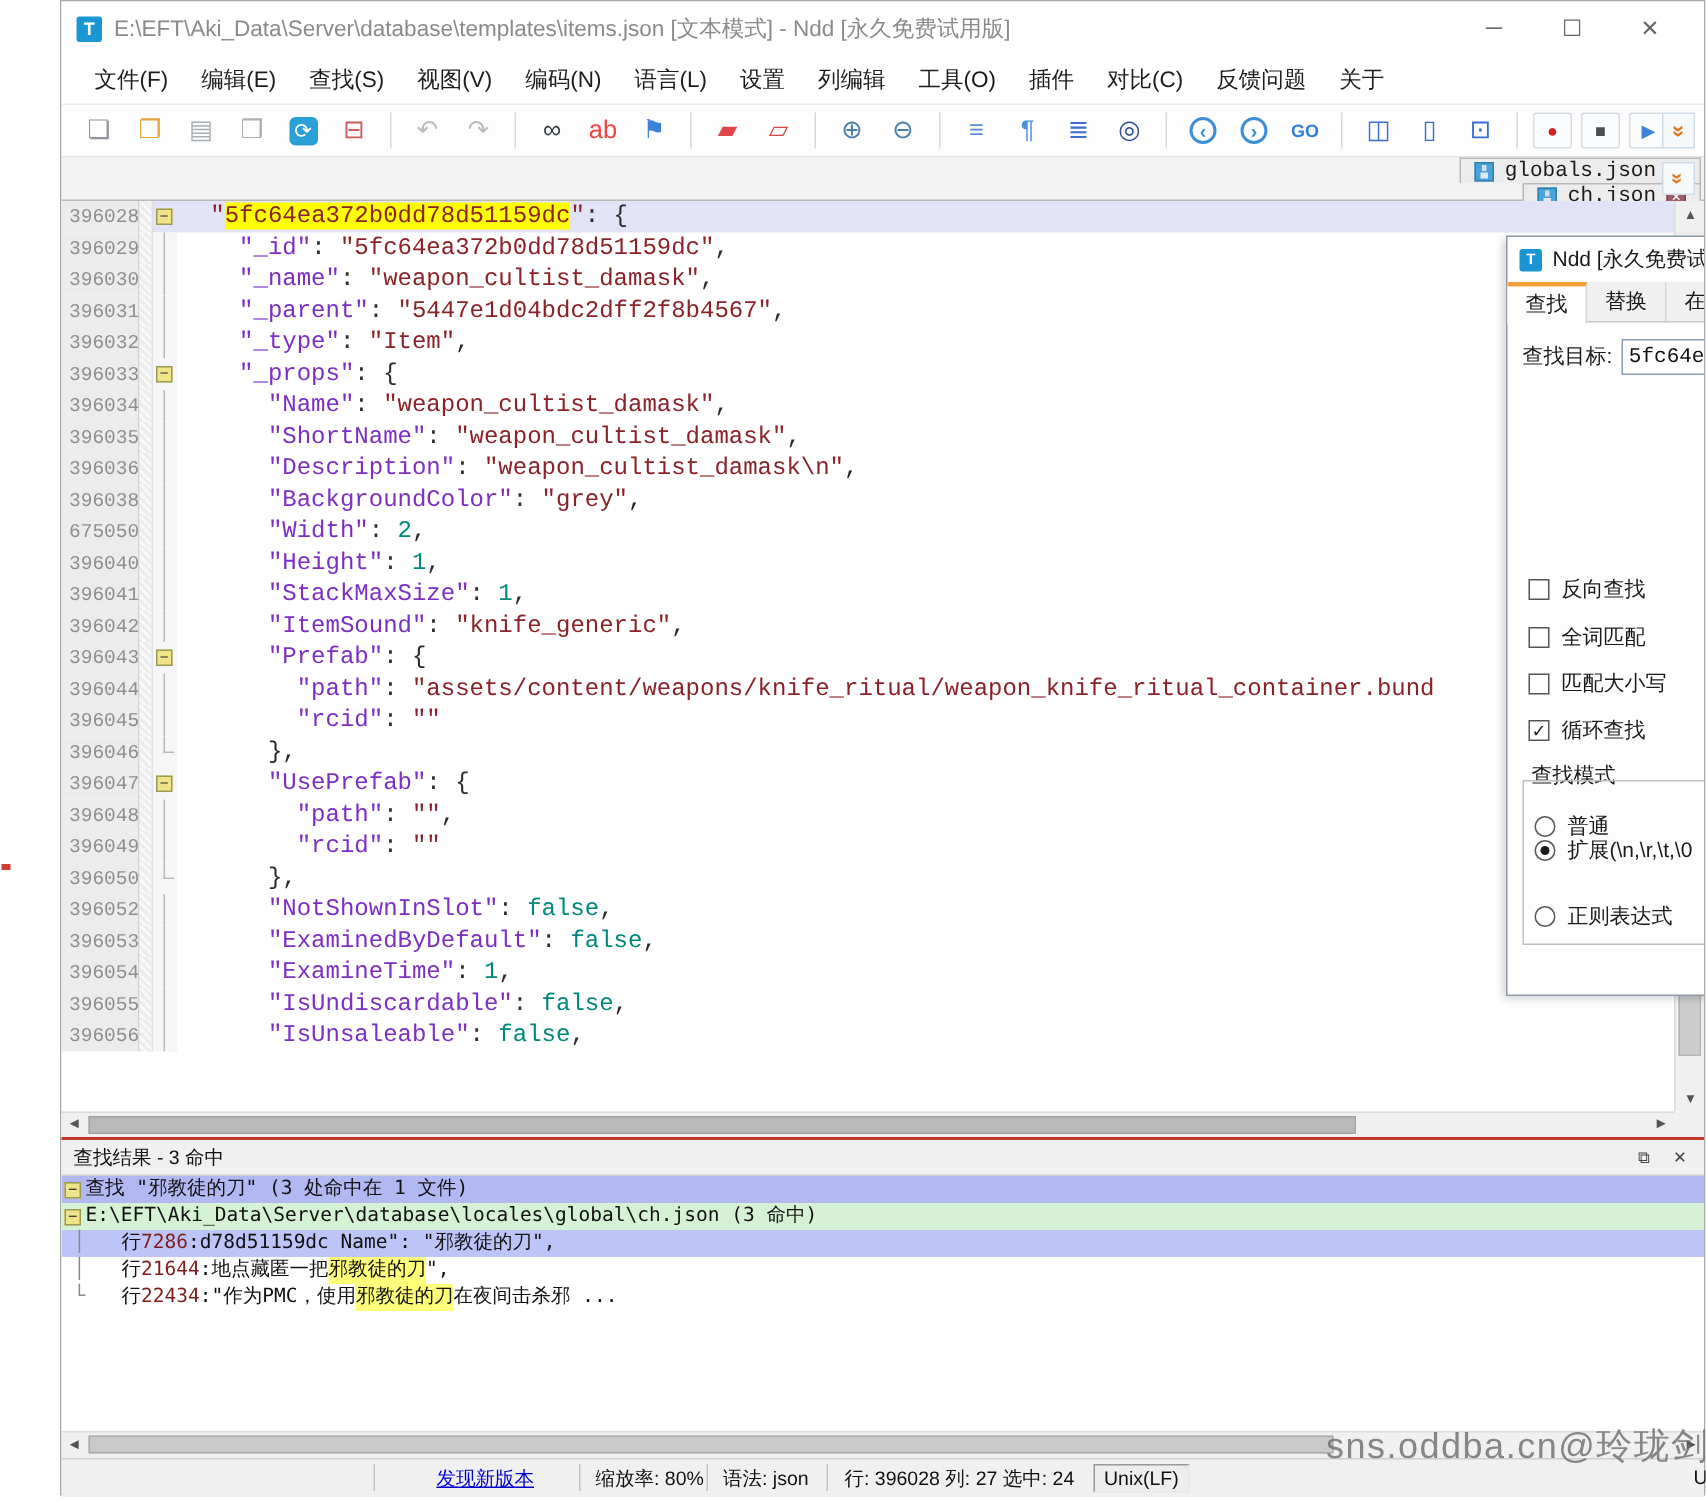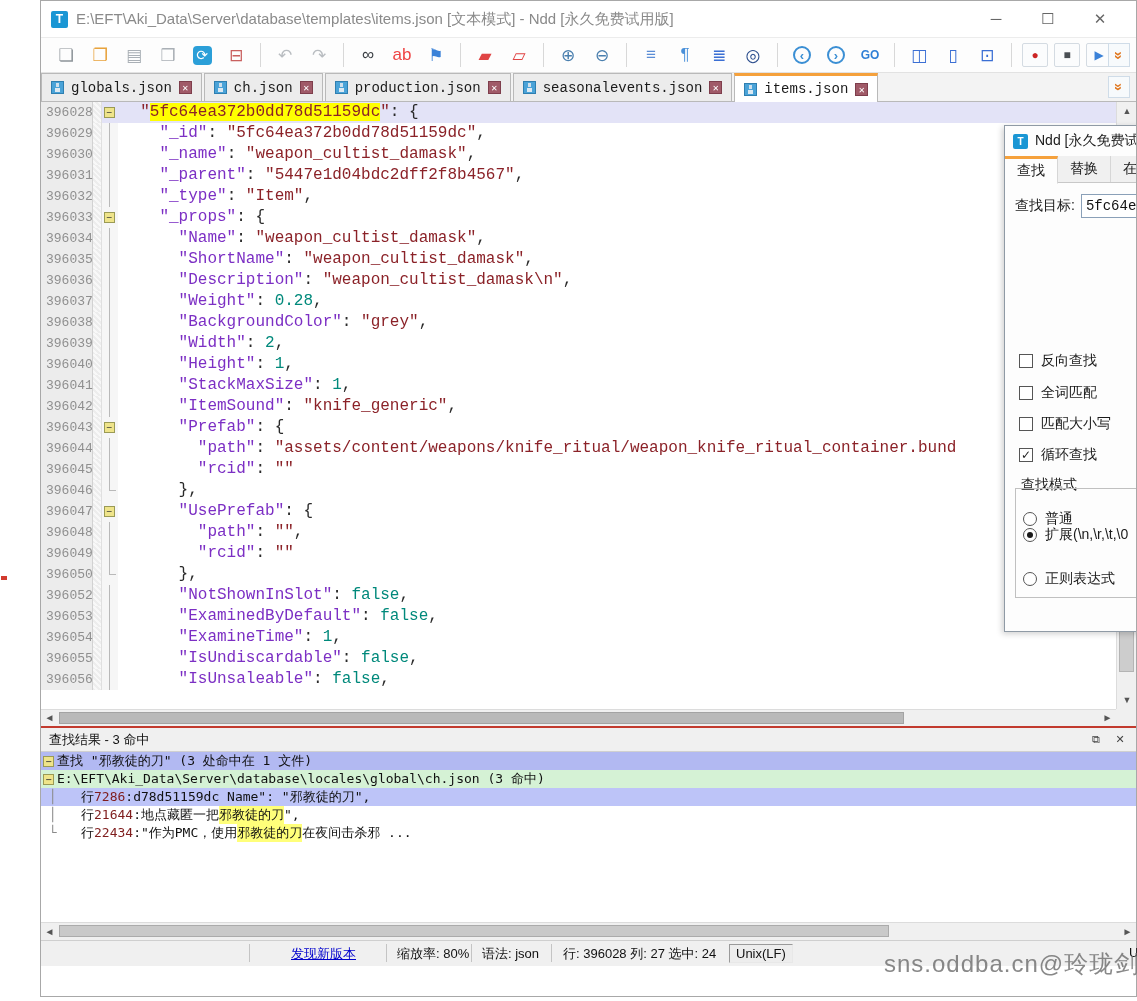--- a/index.html
+++ b/index.html
@@ -28,21 +28,21 @@
   .tb-btn { width:28px; height:28px; display:flex; align-items:center; justify-content:center; font-size:17px; margin:0 3px; }
   .tb-btn.blue-badge { }
   .tb-btn.blue-badge .g { background:#2b9fd8; color:#fff; width:19px; height:19px; border-radius:4px; display:flex; align-items:center; justify-content:center; font-size:14px; }
   .tb-btn.circle .g { width:18px; height:18px; border:2px solid #3b8fd4; border-radius:50%; color:#3b8fd4; display:flex; align-items:center; justify-content:center; font-size:13px; font-weight:bold; line-height:1; }
   .tb-btn.gotext .g { color:#2f7fd6; font-weight:bold; font-size:12px; letter-spacing:0; }
   .tb-btn.boxed { border:1px solid #d4dbe2; border-radius:2px; background:#fbfcfd; width:26px; height:24px; }
   .tb-overflow { position:absolute; right:6px; top:5px; width:22px; height:24px; display:flex; align-items:center; justify-content:center; color:#e07820; font-size:15px; font-weight:bold; border:1px solid #cfdce8; background:#f7fafc; }
   .tb-overflow .g { transform:rotate(90deg); }
 
   
-  .tabbar { height:29px; background:#f3f3f3; border-bottom:1px solid #b9b9b9; display:flex; align-items:flex-end; position:relative; }
+  .tabbar { height:29px; background:#f3f3f3; border-bottom:1px solid #b9b9b9; display:flex; align-items:flex-end; position:relative;flex-direction:column; }
   .ftab { height:28px; display:flex; align-items:center; gap:7px; padding:0 9px; border:1px solid #b9b9b9; border-bottom:none; background:#ececec; font-family:"Liberation Mono","DejaVu Sans Mono",monospace; font-size:14px; color:#1a1a1a; margin-right:2px; white-space:nowrap; }
   .ftab.active { background:#fff; border-top:3px solid #f5a13c; height:29px; margin-bottom:-1px; }
   .floppy { width:13px; height:13px; background:#4aa3d8; border:1px solid #2f7fb0; position:relative; flex:0 0 auto; }
   .floppy::after { content:""; position:absolute; left:3px; top:6px; right:3px; bottom:1px; background:#dce9f2; }
   .floppy::before { content:""; position:absolute; left:4px; top:1px; right:4px; height:4px; background:#cfe0ec; }
   .tab-close { width:13px; height:13px; background:#a05a68; color:#fff; font-size:10px; line-height:13px; text-align:center; border:1px solid #7e3e4c; flex:0 0 auto; }
   .tab-chevron { position:absolute; right:6px; top:3px; width:22px; height:22px; border:1px solid #cfdce8; background:#f7fafc; color:#e07820; display:flex; align-items:center; justify-content:center; font-weight:bold; }
   .tab-chevron .g { transform:rotate(90deg); font-size:14px; }
 
   
@@ -138,20 +138,35 @@
     <div class="titlebar">
       <div class="app-icon">T</div>
       <div class="title-text">E:\EFT\Aki_Data\Server\database\templates\items.json [文本模式] - Ndd [永久免费试用版]</div>
       <div class="win-controls">
         <span>─</span>
         <span>☐</span>
         <span>✕</span>
       </div>
     </div>
 
+    <div class="menubar" id="menubar">
+        <div class="menu-item">文件(F)</div>
+        <div class="menu-item">编辑(E)</div>
+        <div class="menu-item">查找(S)</div>
+        <div class="menu-item">视图(V)</div>
+        <div class="menu-item">编码(N)</div>
+        <div class="menu-item">语言(L)</div>
+        <div class="menu-item">设置</div>
+        <div class="menu-item">列编辑</div>
+        <div class="menu-item">工具(O)</div>
+        <div class="menu-item">插件</div>
+        <div class="menu-item">对比(C)</div>
+        <div class="menu-item">反馈问题</div>
+        <div class="menu-item">关于</div>
+      </div>
 
     <div class="toolbar" id="toolbar">
         <div class="tb-group">
           <div class="tb-btn" style="color: rgb(143, 149, 155);">
             <span class="g">❏</span>
           </div>
           <div class="tb-btn" style="color: rgb(232, 163, 61);">
             <span class="g">❐</span>
           </div>
           <div class="tb-btn" style="color: rgb(170, 176, 182);">
@@ -347,33 +362,27 @@
             <div class="foldcell fline"></div>
             <div class="codeline"><span class="cs-p">      </span><span class="cs-k">"ShortName"</span><span class="cs-p">: </span><span class="cs-s">"weapon_cultist_damask"</span><span class="cs-p">,</span></div>
           </div>
           <div class="code-row">
             <div class="gutter">396036</div>
             <div class="markstrip"></div>
             <div class="foldcell fline"></div>
             <div class="codeline"><span class="cs-p">      </span><span class="cs-k">"Description"</span><span class="cs-p">: </span><span class="cs-s">"weapon_cultist_damask\n"</span><span class="cs-p">,</span></div>
           </div>
           <div class="code-row">
-            <div class="gutter">396037</div>
-            <div class="markstrip"></div>
-            <div class="foldcell fline"></div>
-            <div class="codeline"><span class="cs-p">      </span><span class="cs-k">"Weight"</span><span class="cs-p">: </span><span class="cs-n">0.28</span><span class="cs-p">,</span></div>
-          </div>
-          <div class="code-row">
             <div class="gutter">396038</div>
             <div class="markstrip"></div>
             <div class="foldcell fline"></div>
             <div class="codeline"><span class="cs-p">      </span><span class="cs-k">"BackgroundColor"</span><span class="cs-p">: </span><span class="cs-s">"grey"</span><span class="cs-p">,</span></div>
           </div>
           <div class="code-row">
-            <div class="gutter">396039</div>
+            <div class="gutter">675050</div>
             <div class="markstrip"></div>
             <div class="foldcell fline"></div>
             <div class="codeline"><span class="cs-p">      </span><span class="cs-k">"Width"</span><span class="cs-p">: </span><span class="cs-n">2</span><span class="cs-p">,</span></div>
           </div>
           <div class="code-row">
             <div class="gutter">396040</div>
             <div class="markstrip"></div>
             <div class="foldcell fline"></div>
             <div class="codeline"><span class="cs-p">      </span><span class="cs-k">"Height"</span><span class="cs-p">: </span><span class="cs-n">1</span><span class="cs-p">,</span></div>
           </div>

